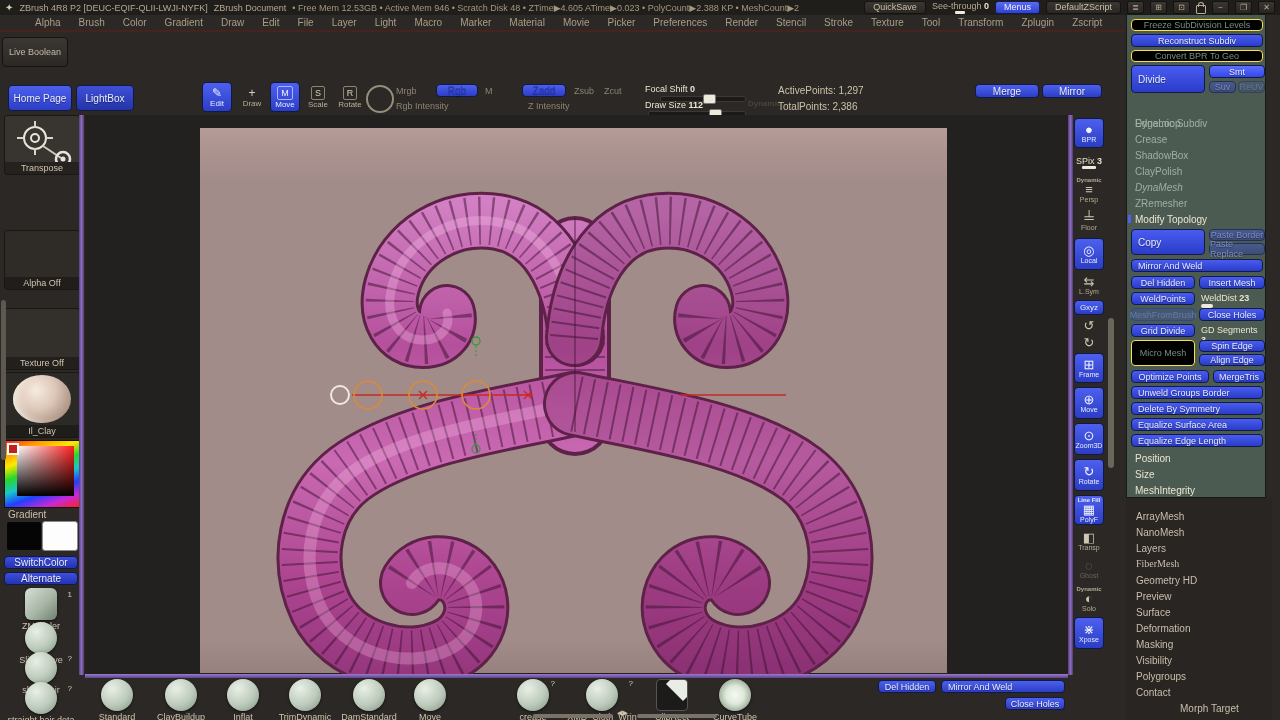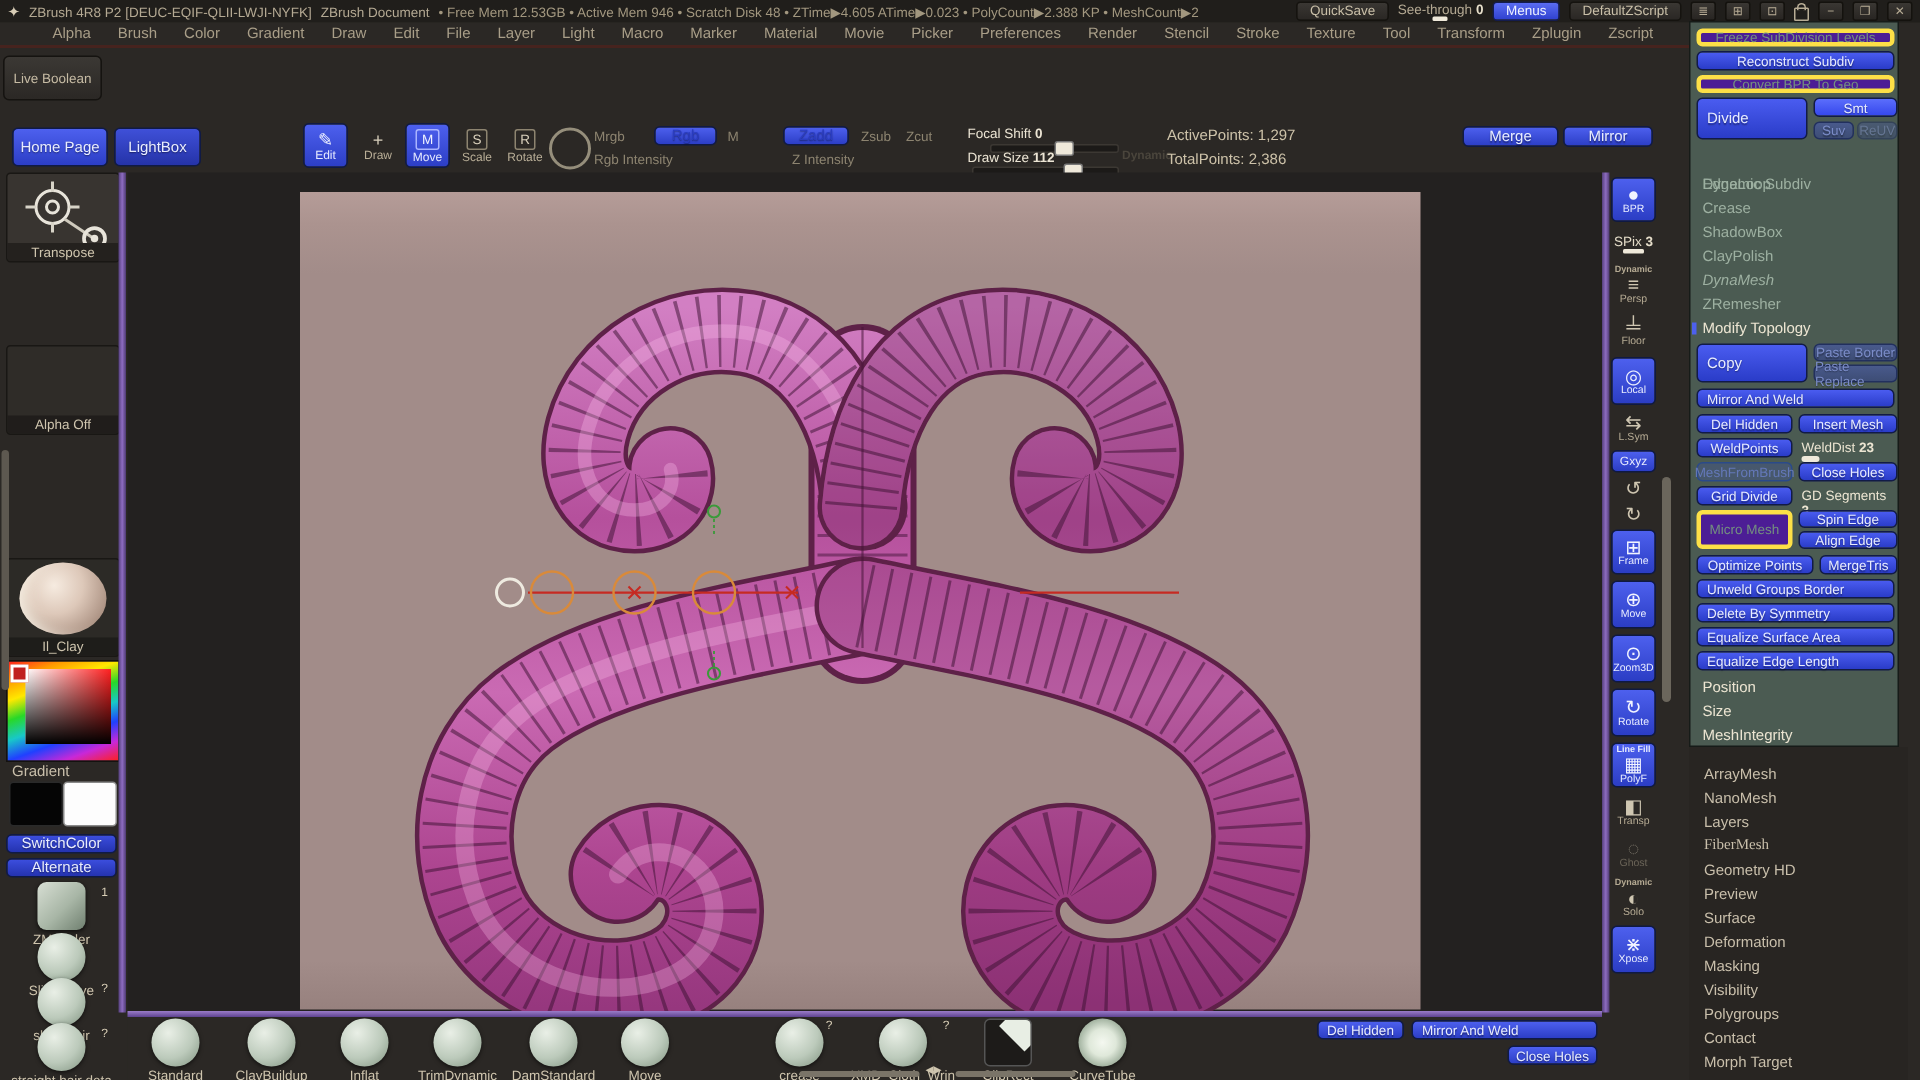--- a/index.html
+++ b/index.html
@@ -58,21 +58,21 @@
   .rsbtn.dim{opacity:.45;}
   
   .gpanel{left:1126px;top:14px;width:146px;height:706px;}
   .gteal{position:absolute;left:0;top:0;width:140px;height:484px;background:#4b5b52;
          border:1px solid #161b18;box-sizing:border-box;}
   .gbtn{position:absolute;background:linear-gradient(#4a5cf0,#2a3cc8);border:1px solid #121b47;border-radius:4px;
         color:#e8ecff;font-size:9px;display:flex;align-items:center;justify-content:center;
         text-shadow:0 1px 1px rgba(0,0,0,.4);box-sizing:border-box;}
   .gbtn.bright{background:linear-gradient(#5b6efc,#3547ec);}
   .gbtn.dimblue{background:linear-gradient(rgba(70,88,210,.45),rgba(45,60,160,.45));color:#7b8cc8;border-color:#22305e;}
-  .gghost{position:absolute;background:#4c1d95;border:3px solid #fde047;border-radius:4px;color:#74907f;
+  .gghost{position:absolute;background:#000000;border:1px solid #fde047;border-radius:4px;color:#74907f;
           font-size:9px;display:flex;align-items:center;justify-content:center;box-sizing:border-box;}
   .glab{position:absolute;font-size:10px;color:#9db0a1;}
   .glab.white{color:#ece5d2;}
   .mini-nub{position:absolute;left:8px;bottom:-2px;width:12px;height:4px;background:#efe9da;border-radius:2px;}
   .palitem{position:absolute;font-size:10px;color:#c9bfab;left:10px;}
   
   .canvas{left:85px;top:115px;width:983px;height:560px;background:#232120;}
   .doc{position:absolute;left:115px;top:13px;width:747px;height:545px;
        background:linear-gradient(#b59c98 0%,#ab938f 4%,#a28c89 10%,#a28c89 94%,#97817e 100%);}
   
@@ -214,20 +214,23 @@
       <circle cx="58" cy="43" r="2.5" fill="#e8e4da"></circle>
     </svg>
     <div class="lab">Transpose</div>
   </div>
 
 
   <div class="abs tile" style="left:4px;top:230px;width:74px;height:58px;background:#2f2c28;">
     <div class="lab">Alpha Off</div>
   </div>
 
+  <div class="abs tile" style="left:4px;top:308px;width:74px;height:60px;background:#33302b;">
+    <div class="lab">Texture Off</div>
+  </div>
 
   <div class="abs tile" style="left:4px;top:372px;width:74px;height:64px;background:#2c2a26;">
     <div style="position:absolute;left:8px;top:2px;width:58px;height:48px;border-radius:50%;
          background:radial-gradient(circle at 40% 32%, #f6ebe0 0%, #ddc8b9 40%, #a98f80 80%, #7d675b 100%);
          box-shadow:inset 10px -2px 10px -6px rgba(255,252,240,.85);"></div>
     <div class="lab">Il_Clay</div>
   </div>
 
   <div class="abs" style="left:4px;top:440px;width:74px;height:66px;
        background:linear-gradient(160deg,#ff2020,#ff9a00,#ffe800,#28d828,#18c8c8,#2040ff,#c828d8,#ff2020);border:1px solid #141210;">
@@ -476,21 +479,21 @@
       <div class="palitem" style="top:45px;">Layers</div>
       <div class="palitem" style="top:60px;font-family:Liberation Serif, serif;">FiberMesh</div>
       <div class="palitem" style="top:77px;">Geometry HD</div>
       <div class="palitem" style="top:93px;">Preview</div>
       <div class="palitem" style="top:109px;">Surface</div>
       <div class="palitem" style="top:125px;">Deformation</div>
       <div class="palitem" style="top:141px;">Masking</div>
       <div class="palitem" style="top:157px;">Visibility</div>
       <div class="palitem" style="top:173px;">Polygroups</div>
       <div class="palitem" style="top:189px;">Contact</div>
-      <div class="palitem" style="top:205px;">Morph Target</div>
+      <div class="palitem" style="top:205px;margin-left:44px;">Morph Target</div>
     </div>
   </div>
 
   <div class="abs btray">
     <div class="abs brushitem" style="left:0px;top:1px;width:64px;">
       <div class="bthumb"></div>
       <span class="blab">Standard</span>
       </div>
     <div class="abs brushitem" style="left:64px;top:1px;width:64px;">
       <div class="bthumb"></div>

